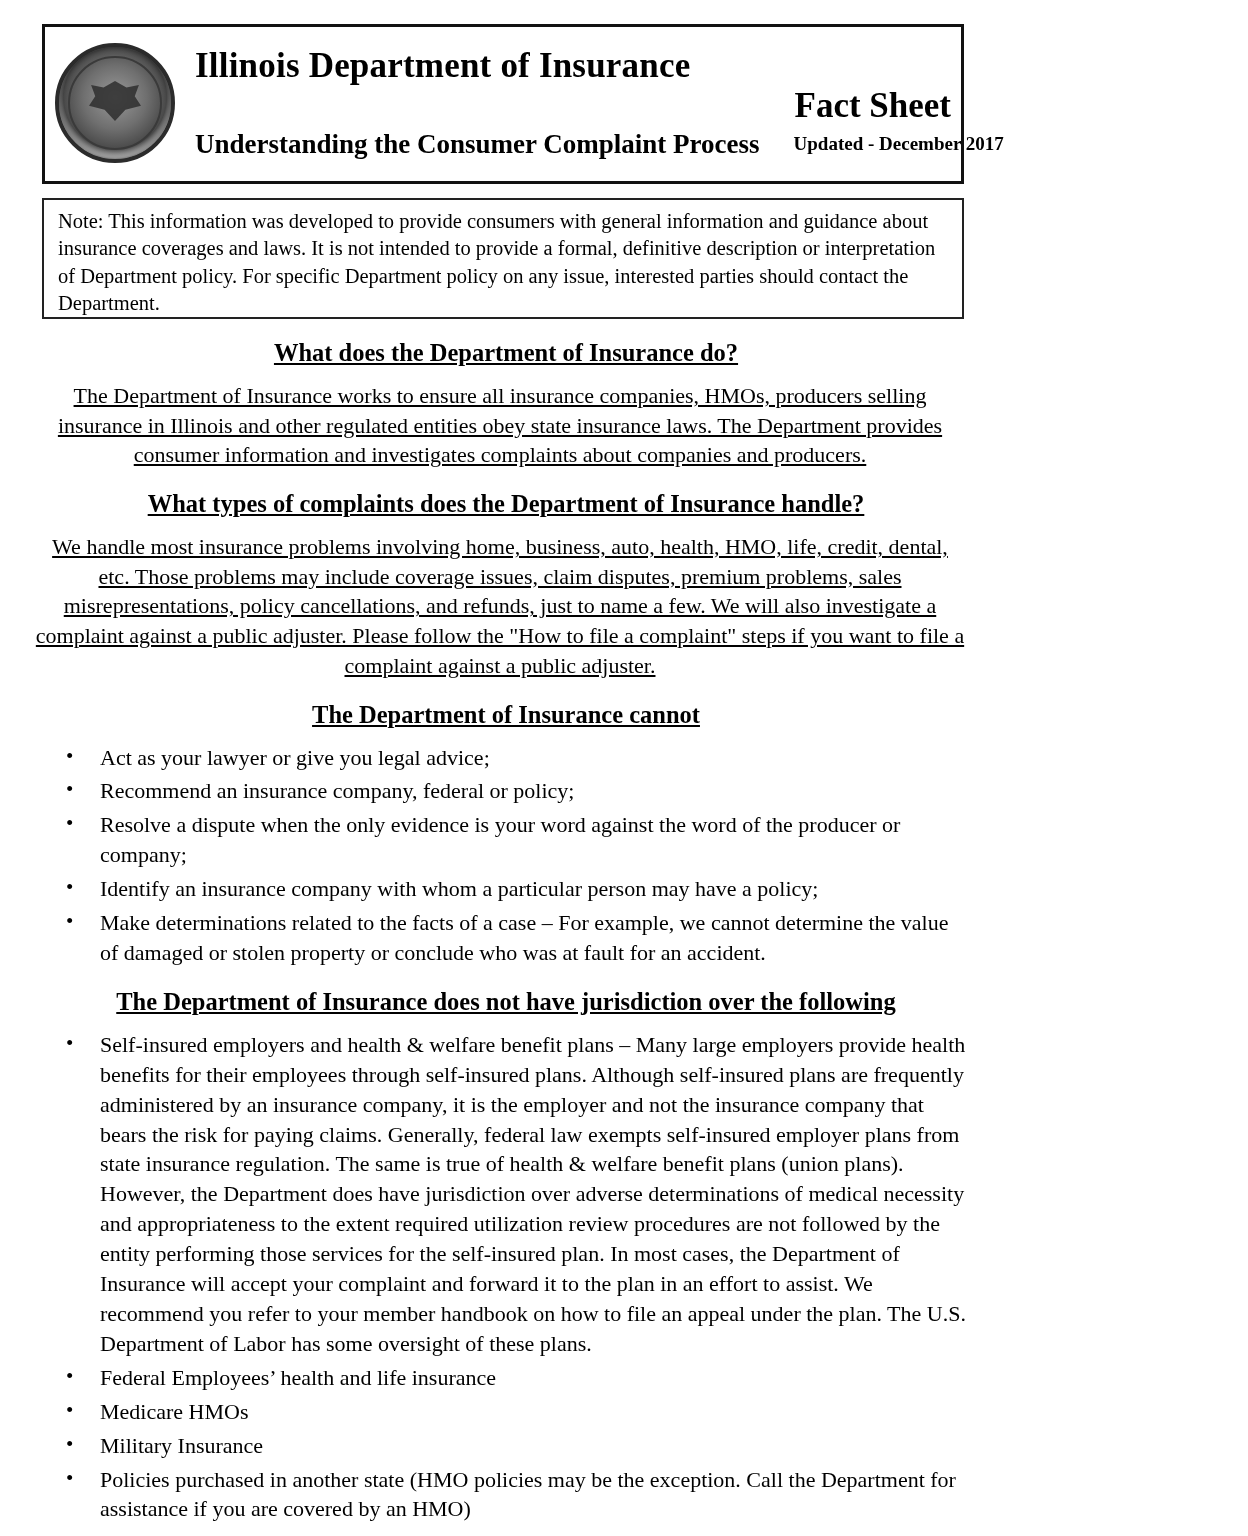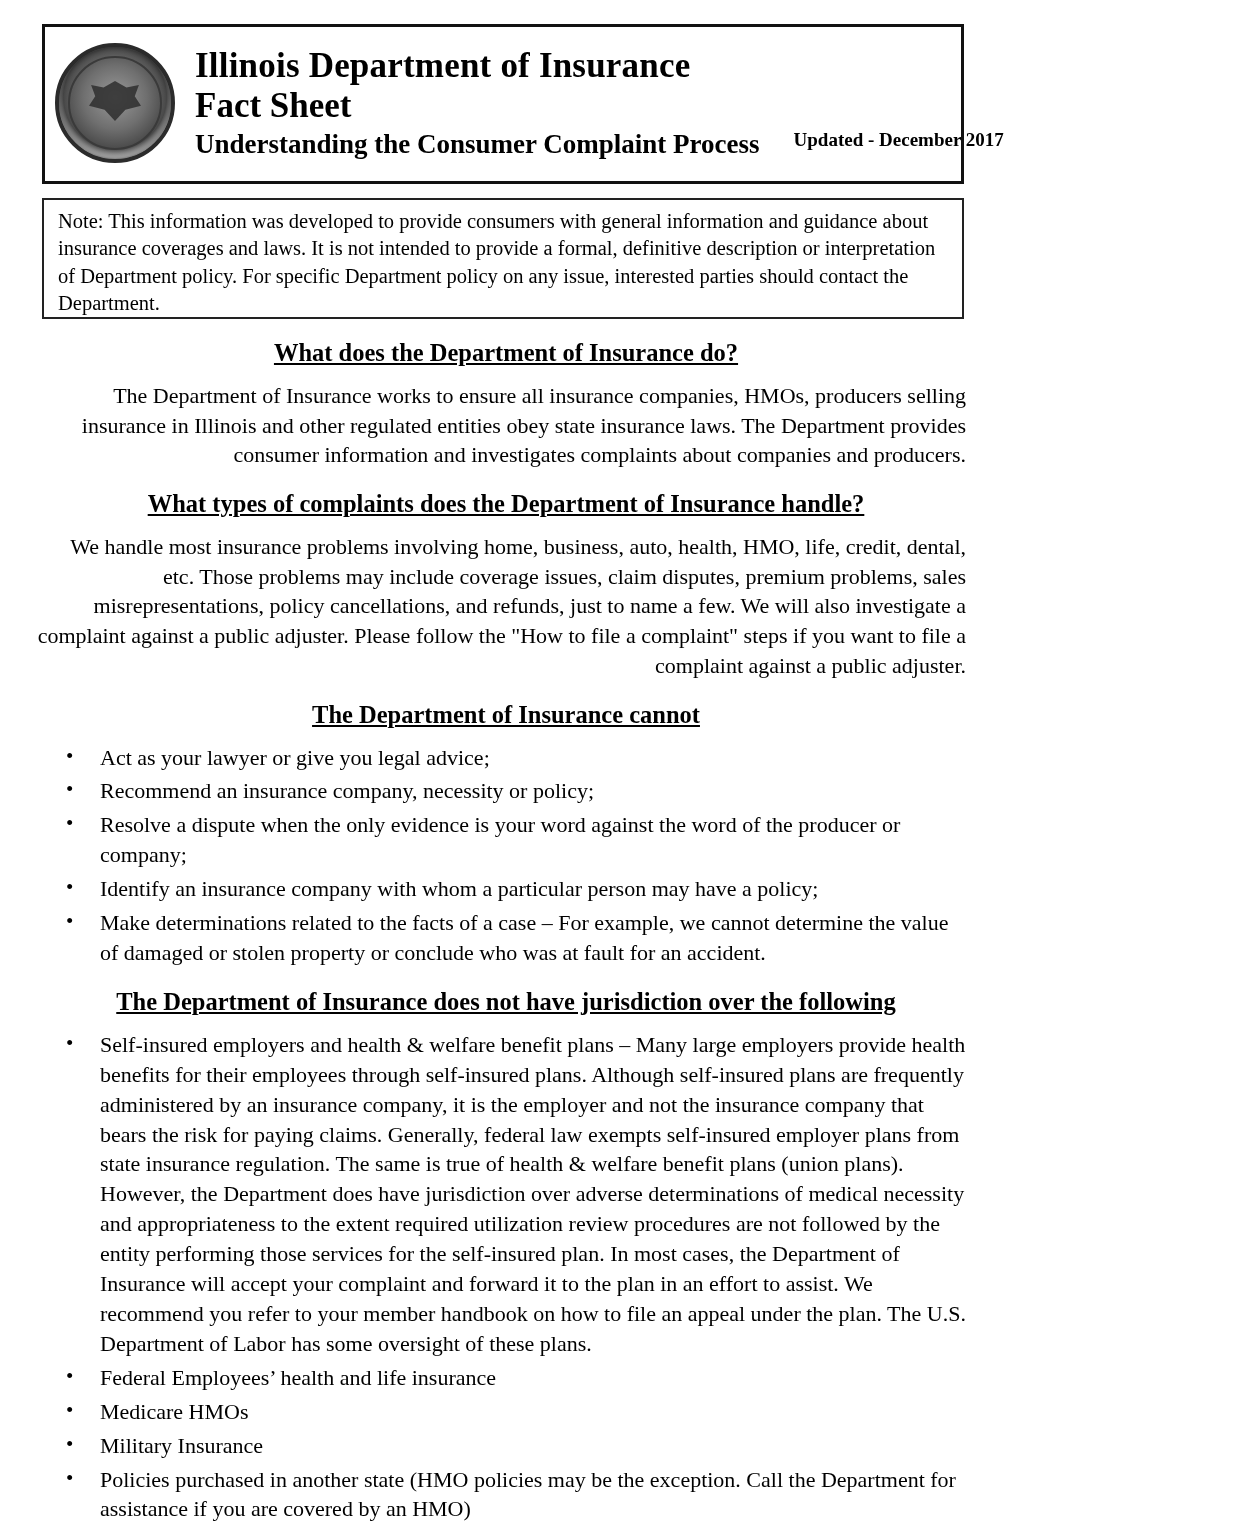--- a/index.html
+++ b/index.html
@@ -74,24 +74,25 @@
   .hdr-line1 {
     font-size: 35px;
     font-weight: bold;
     letter-spacing: .2px;
     line-height: 1.12;
   }
   .hdr-line2 {
     font-size: 35px;
     font-weight: bold;
     line-height: 1.12;
+    text-align: right;
   }
   .hdr-row3 {
     display: flex;
-    align-items: flex-start;
+    align-items: center;
     margin-top: 4px;
   }
   .hdr-sub {
     font-size: 27px;
     font-weight: bold;
     flex: 0 0 auto;
   }
   .hdr-updated {
     font-size: 19px;
     font-weight: bold;
@@ -113,21 +114,22 @@
     text-align: center;
     font-size: 24.5px;
     font-weight: bold;
     text-decoration: underline;
     margin: 20px 0 14px 0;
   }
   .body-text {
     font-size: 22px;
     line-height: 1.35;
     margin: 0 16px 0 4px;
-    text-align: right;
+    text-align: center;
+    text-decoration: underline;
   }
   ul.bullets {
     list-style: none;
     margin: 6px 0 0 0;
     padding: 0;
   }
   ul.bullets li {
     position: relative;
     padding-left: 70px;
     margin-bottom: 4px;
@@ -170,21 +172,21 @@
 
   <div class="section-title">What does the Department of Insurance do?</div>
   <p class="body-text">The Department of Insurance works to ensure all insurance companies, HMOs, producers selling insurance in Illinois and other regulated entities obey state insurance laws. The Department provides consumer information and investigates complaints about companies and producers.</p>
 
   <div class="section-title">What types of complaints does the Department of Insurance handle?</div>
   <p class="body-text">We handle most insurance problems involving home, business, auto, health, HMO, life, credit, dental, etc. Those problems may include coverage issues, claim disputes, premium problems, sales misrepresentations, policy cancellations, and refunds, just to name a few. We will also investigate a complaint against a public adjuster. Please follow the "How to file a complaint" steps if you want to file a complaint against a public adjuster.</p>
 
   <div class="section-title">The Department of Insurance cannot</div>
   <ul class="bullets">
     <li>Act as your lawyer or give you legal advice;</li>
-    <li>Recommend an insurance company, necessity or policy;</li>
+    <li>Recommend an insurance company, federal or policy;</li>
     <li>Resolve a dispute when the only evidence is your word against the word of the producer or company;</li>
     <li>Identify an insurance company with whom a particular person may have a policy;</li>
     <li>Make determinations related to the facts of a case – For example, we cannot determine the value of damaged or stolen property or conclude who was at fault for an accident.</li>
   </ul>
 
   <div class="section-title">The Department of Insurance does not have jurisdiction over the following</div>
   <ul class="bullets tight">
     <li class="para-li">Self-insured employers and health &amp; welfare benefit plans – Many large employers provide health benefits for their employees through self-insured plans.  Although self-insured plans are frequently administered by an insurance company, it is the employer and not the insurance company that bears the risk for paying claims.  Generally, federal law exempts self-insured employer plans from state insurance regulation.  The same is true of health &amp; welfare benefit plans (union plans).  However, the Department does have jurisdiction over adverse determinations of medical necessity and appropriateness to the extent required utilization review procedures are not followed by the entity performing those services for the self-insured plan.  In most cases, the Department of Insurance will accept your complaint and forward it to the plan in an effort to assist.  We recommend you refer to your member handbook on how to file an appeal under the plan. The U.S. Department of Labor has some oversight of these plans.</li>
     <li>Federal Employees’ health and life insurance</li>
     <li>Medicare HMOs</li>

